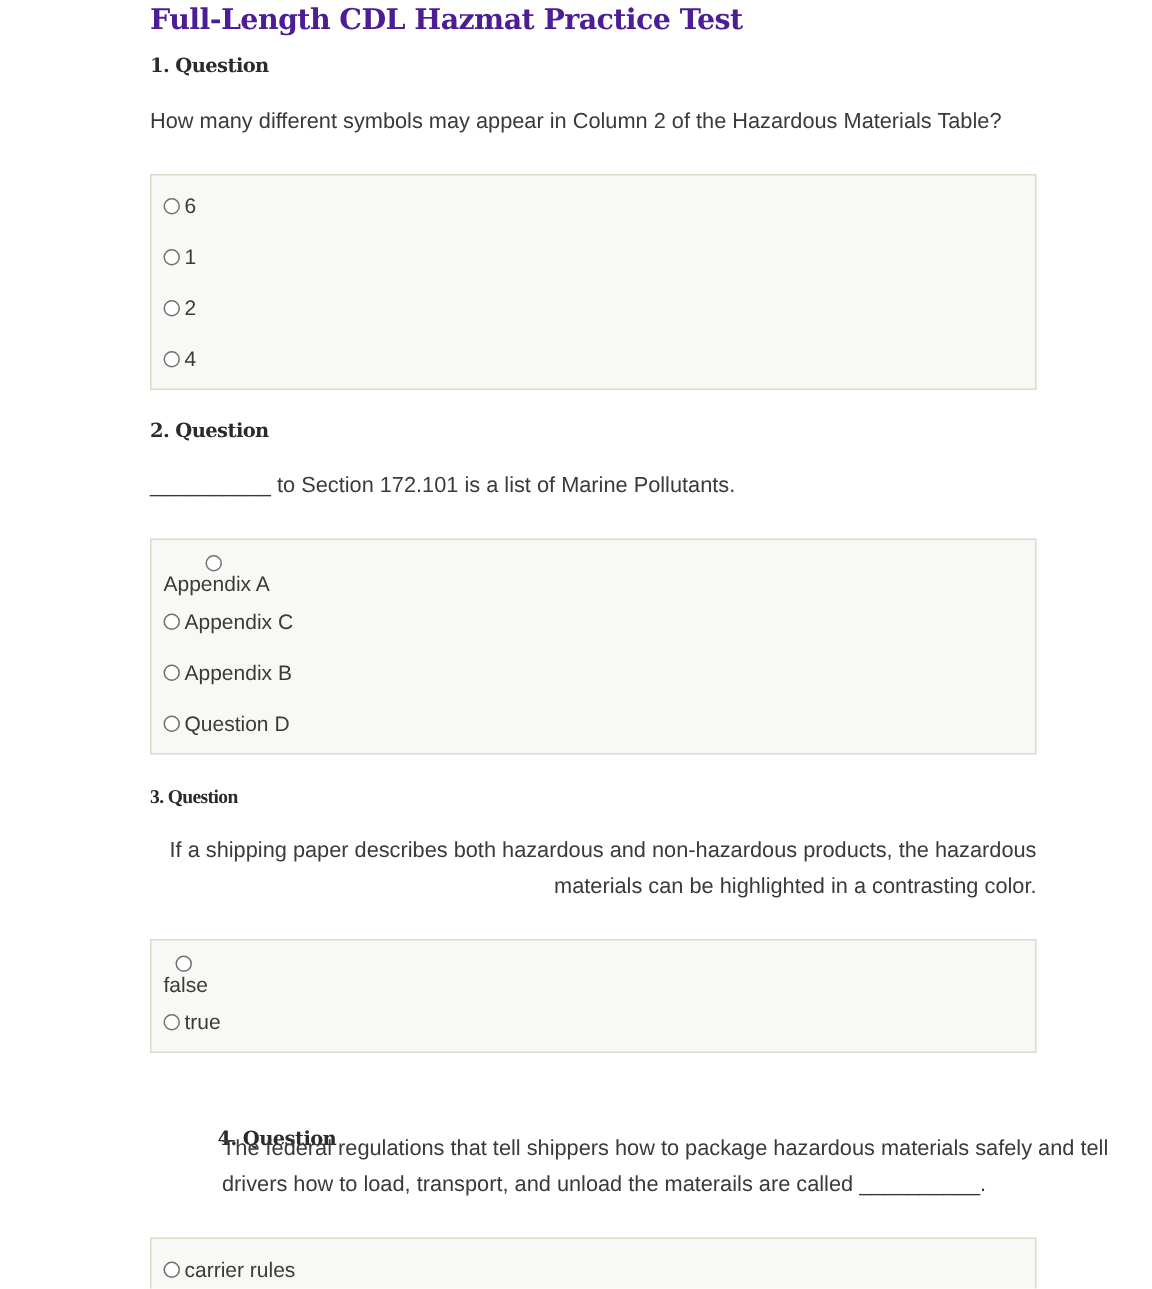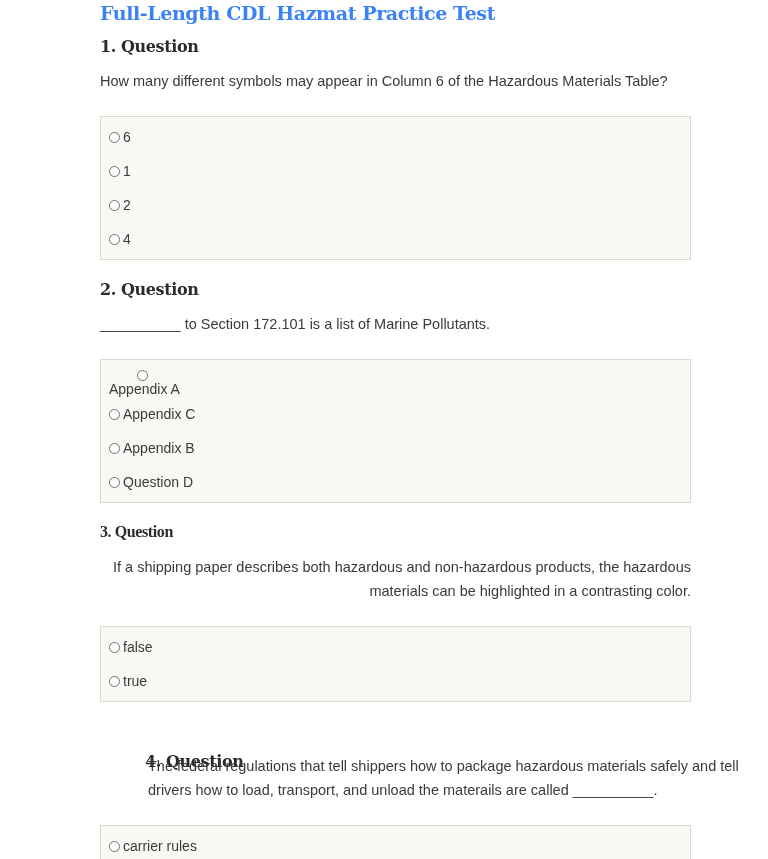--- a/index.html
+++ b/index.html
@@ -1,23 +1,23 @@
 <!DOCTYPE html>
 <html><head>
 <meta charset="utf-8">
 <style>
   html, body { margin: 0; padding: 0; background: #ffffff; }
   body { width: 768px; height: 859px; overflow: hidden; position: relative; }
   .page { position: absolute; left: 100px; top: 0; width: 591px; }
   .page-title {
     font-family: "DejaVu Serif", serif; font-weight: bold; font-size: 19px;
-    color: #3b82f6; position: absolute; left: 0; top: 2px; white-space: nowrap; letter-spacing: -0.4px;
+    color: #4c1d95; position: absolute; left: 0; top: 2px; white-space: nowrap; letter-spacing: -0.4px;
   }
   .q-title {
-    font-family: "DejaVu Serif", serif; font-weight: bold; font-size: 16px;
+    font-family: "DejaVu Serif", serif; font-weight: bold; font-size: 13px;
     color: #2b2b2b; position: absolute; left: 0; white-space: nowrap; letter-spacing: -0.4px;
   }
   .q-text {
     font-family: "Liberation Sans", sans-serif; font-size: 14.5px; color: #3a3a3a;
     position: absolute; left: 0; width: 591px; line-height: 23.5px;
   }
   .opt-box {
     position: absolute; left: 0; width: 589px; background: #f8f9f5;
     border: 1px solid #d9dccb;
   }
@@ -30,21 +30,21 @@
     background: #fff; margin-right: 3px; box-sizing: border-box; flex: none;
   }
 </style>
 </head>
 <body>
 
 <div class="page">
   <div class="page-title">Full-Length CDL Hazmat Practice Test</div>
 
   <div class="q-title" style="top:37px;">1. Question</div>
-  <div class="q-text" style="top:70px;">How many different symbols may appear in Column 6 of the Hazardous Materials Table?</div>
+  <div class="q-text" style="top:70px;">How many different symbols may appear in Column 2 of the Hazardous Materials Table?</div>
   <div class="opt-box" style="top:116px;height:142px;">
     <label class="opt" style="top:10px;">
         <span class="radio"></span>
         <span>6</span>
       </label>
     <label class="opt" style="top:44px;">
         <span class="radio"></span>
         <span>1</span>
       </label>
     <label class="opt" style="top:78px;">
@@ -74,21 +74,21 @@
       </label>
     <label class="opt" style="top:112px;">
         <span class="radio"></span>
         <span>Question D</span>
       </label>
   </div>
 
   <div class="q-title" style="top:523px;font-family:Liberation Serif, serif;">3. Question</div>
   <div class="q-text" style="top:556px;text-align:right;">If a shipping paper describes both hazardous and non-hazardous products, the hazardous materials can be highlighted in a contrasting color.</div>
   <div class="opt-box" style="top:626px;height:74px;">
-    <label class="opt" style="top:10px;">
+    <label class="opt" style="top:10px;flex-direction:column;">
         <span class="radio"></span>
         <span>false</span>
       </label>
     <label class="opt" style="top:44px;">
         <span class="radio"></span>
         <span>true</span>
       </label>
   </div>
 
   <div class="q-title" style="top:752px;margin-left:45px;">4. Question</div>

